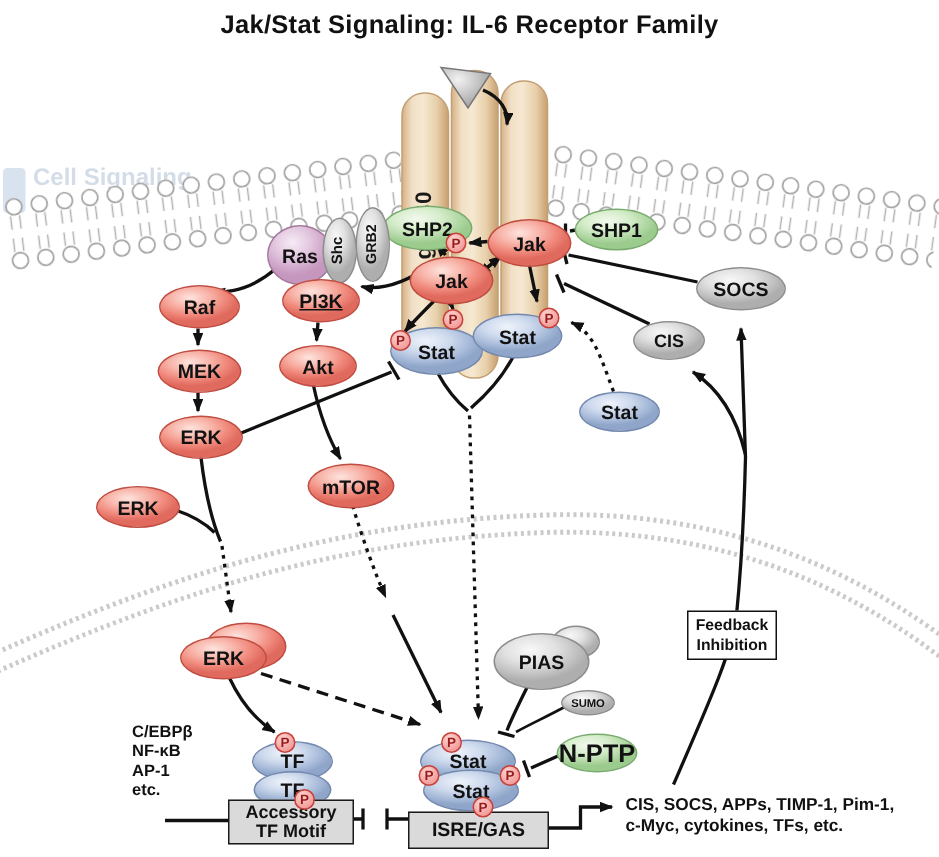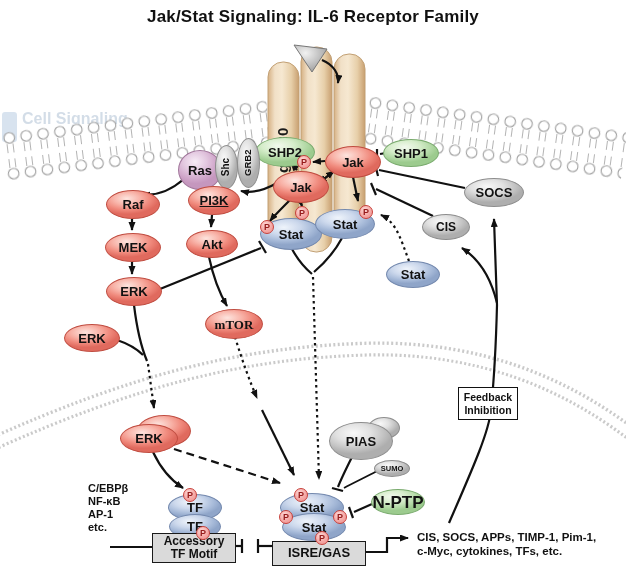--- a/index.html
+++ b/index.html
@@ -173,21 +173,21 @@
   <div class="node red" style="left:137px;top:415px;width:52px;height:30px;"></div>
   <div class="node red" style="left:120px;top:424px;width:56px;height:27px;">
       <span>ERK</span>
     </div>
   <div class="node red" style="left:188px;top:186px;width:50px;height:27px;text-decoration:underline;">
       <span>PI3K</span>
     </div>
   <div class="node red" style="left:186px;top:230px;width:50px;height:26px;">
       <span>Akt</span>
     </div>
-  <div class="node red" style="left:205px;top:309px;width:56px;height:28px;font-family:Liberation Serif, serif;">
+  <div class="node red" style="left:205px;top:309px;width:56px;height:28px;">
       <span>mTOR</span>
     </div>
   <div class="node blue" style="left:260px;top:218px;width:60px;height:30px;">
       <span>Stat</span>
     </div>
   <div class="node blue" style="left:315px;top:209px;width:58px;height:28px;">
       <span>Stat</span>
     </div>
   <div class="node blue" style="left:386px;top:261px;width:52px;height:25px;">
       <span>Stat</span>
@@ -245,21 +245,21 @@
   <div class="pbadge" style="left:315px;top:531px;">
       <span>P</span>
     </div>
   <div class="pbadge" style="left:183px;top:488px;">
       <span>P</span>
     </div>
   <div class="pbadge" style="left:196px;top:526px;">
       <span>P</span>
     </div>
 
-  <div class="wbox" style="left:458px;top:387px;width:58px;height:31px;">
+  <div class="wbox" style="left:458px;top:407px;width:58px;height:31px;">
     <span>Feedback</span>
     <span>Inhibition</span>
   </div>
   <div class="gbox" style="left:152px;top:533px;width:82px;height:28px;">
     <span>Accessory</span>
     <span>TF Motif</span>
   </div>
   <div class="gbox" style="left:272px;top:541px;width:92px;height:23px;font-size:13px;">
     <span>ISRE/GAS</span>
   </div>

